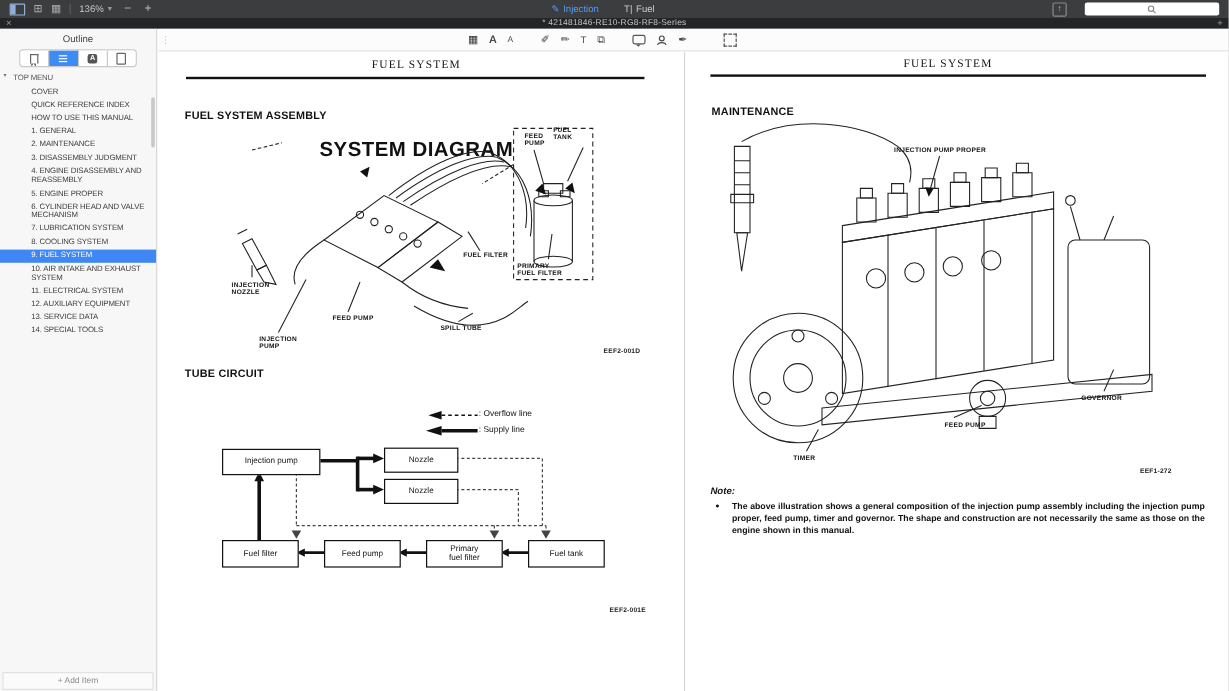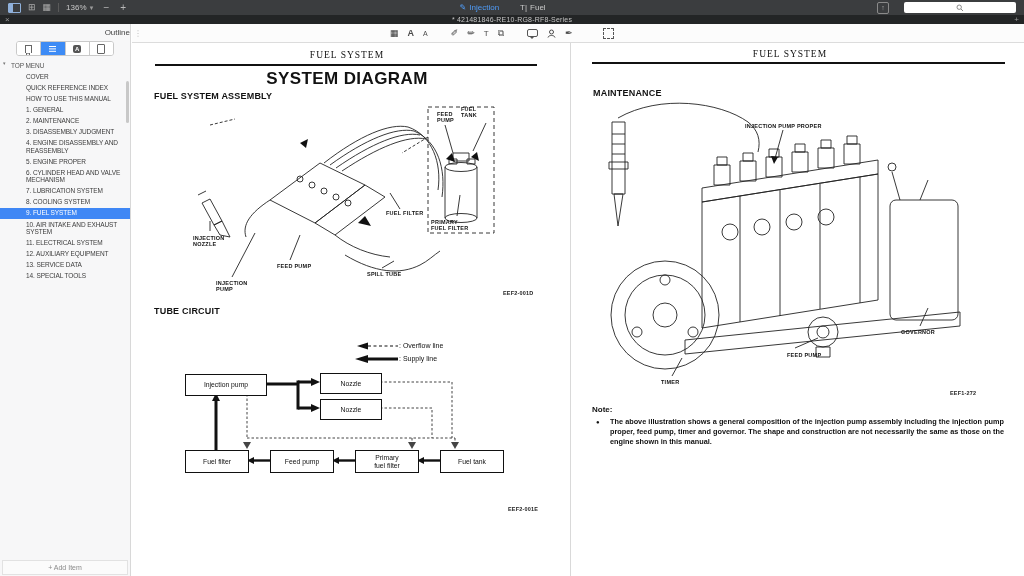--- a/index.html
+++ b/index.html
@@ -28,21 +28,21 @@
 
   .tabbar{position:absolute;left:0;top:15px;width:1024px;height:9px;background:#232526;
           display:flex;align-items:center;padding:0 5px;box-sizing:border-box;
           color:#b2b2b2;font-size:7px;}
   .tab-title{flex:1;text-align:center;color:#c4c4c4;letter-spacing:.2px;}
   .tab-x,.tab-plus{font-size:8px;line-height:8px;color:#9a9a9a;cursor:default;}
 
   
   .sidebar{position:absolute;left:0;top:24px;width:131px;height:552px;background:#f7f7f8;
            border-right:1px solid #d8d8d8;box-sizing:border-box;}
-  .outline-title{text-align:right;font-size:8px;color:#444;padding-top:4px;}
+  .outline-title{text-align:center;font-size:8px;color:#444;padding-top:4px;}
   .seg{display:flex;width:96px;height:13px;margin:4px auto 0;background:#fff;
        border:1px solid #c9c9c9;border-radius:3px;overflow:hidden;}
   .seg>div{flex:1;display:flex;align-items:center;justify-content:center;
            border-right:1px solid #c9c9c9;background:#fff;cursor:default;}
   .seg>div:last-child{border-right:none;}
   .seg>div.sel{background:#3d8bf5;}
   .ic-bookmark{width:5px;height:7px;border:1px solid #666;border-bottom:none;position:relative;}
   .ic-bookmark::after{content:"";position:absolute;left:0;bottom:-3px;border-left:2.5px solid #666;
         border-right:2.5px solid #666;border-bottom:3px solid transparent;width:0;height:0;}
   .ic-list{width:7px;height:1.2px;background:#fff;box-shadow:0 2.4px 0 #fff,0 4.8px 0 #fff;margin-top:-4.8px;}
@@ -70,29 +70,29 @@
   .bubble::after{content:"";position:absolute;left:2px;bottom:-2.5px;width:0;height:0;
         border-left:2px solid transparent;border-right:2px solid transparent;border-top:2.5px solid #555;}
   .fsicon{width:9px;height:9px;border:1px dashed #555;}
 
   
   .docview{position:absolute;left:132px;top:43px;width:892px;height:533px;background:#fff;overflow:hidden;}
   .page-divider{position:absolute;left:438px;top:0;width:1px;height:533px;background:#d9d9d9;}
   .pg-header{position:absolute;font-family:"Liberation Serif",serif;font-weight:normal;
              font-size:9.5px;letter-spacing:1px;color:#111;text-align:center;}
   .rule{position:absolute;height:2px;background:#111;}
-  .pg-title{position:absolute;font-size:17px;font-weight:bold;color:#111;text-align:center;letter-spacing:.4px;}
+  .pg-title{position:absolute;font-size:17px;font-weight:bold;color:#111;text-align:center;letter-spacing:.4px;margin-top:46px;}
   .sec{position:absolute;font-size:9px;font-weight:bold;color:#111;letter-spacing:.2px;}
   .dlab{position:absolute;font-size:5.5px;font-weight:bold;color:#111;letter-spacing:.25px;
         white-space:pre-line;line-height:1.15;}
   .figid{position:absolute;font-size:5.5px;font-weight:bold;color:#222;letter-spacing:.2px;}
   .leg{position:absolute;font-size:7px;color:#111;}
   .fbox{position:absolute;border:1px solid #111;background:#fff;display:flex;align-items:center;
         justify-content:center;font-size:6.8px;color:#111;text-align:center;white-space:pre-line;line-height:1.1;}
-  .note-title{position:absolute;font-size:8px;font-weight:bold;color:#111;}
+  .note-title{position:absolute;font-size:8px;font-weight:bold;color:#111;font-style:italic;}
   .note-bullet{position:absolute;font-size:6px;color:#111;}
   .note-text{position:absolute;font-size:7.3px;font-weight:bold;color:#111;text-align:justify;line-height:1.4;}
   svg{position:absolute;overflow:visible;}
   svg *{vector-effect:non-scaling-stroke;}
 </style>
 </head>
 <body>
 
 <div class="app">
 

